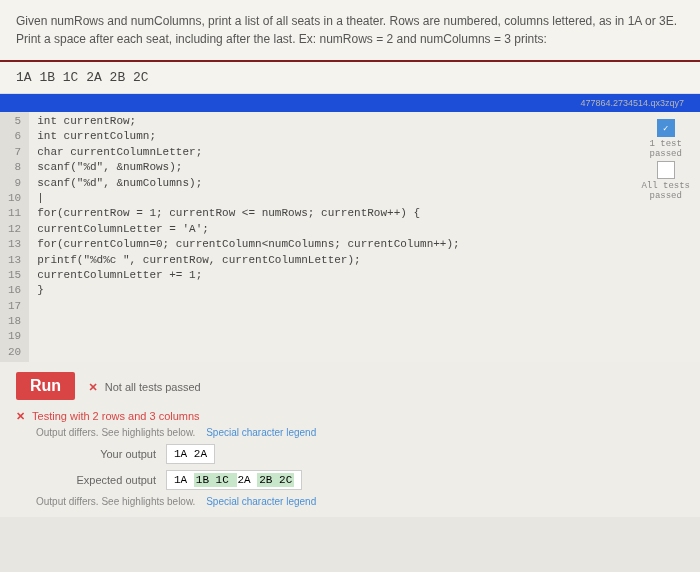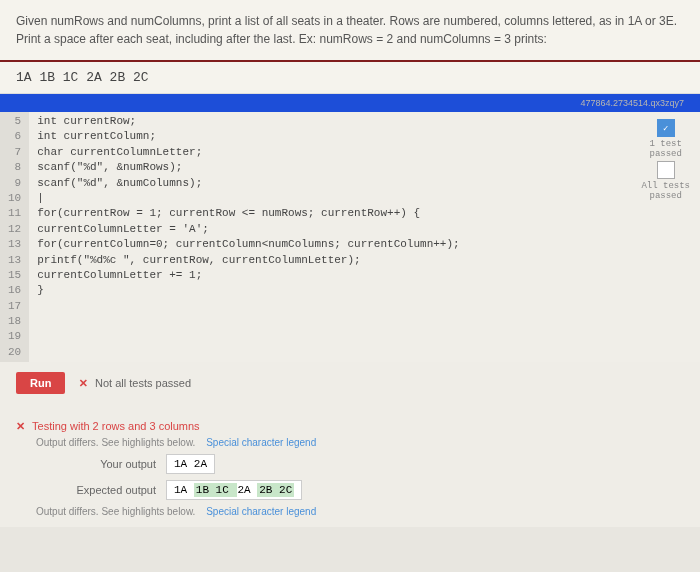--- a/index.html
+++ b/index.html
@@ -81,31 +81,31 @@
       background: #efede7;
       padding: 10px 16px;
     }
     .run-btn {
       display: inline-block;
       background: #d94545;
       color: #fff;
       padding: 5px 14px;
       border-radius: 2px;
       font-weight: bold;
-      font-size: 11px;
+      font-size: 16px;
       cursor: pointer;
     }
     .result-line {
       margin: 8px 0;
       color: #666;
       font-size: 11px;
     }
     .x-mark { color: #d94545; font-weight: bold; margin-right: 4px; }
     .test-section {
-      margin: 26px 0 4px 0;
+      margin: 10px 0 4px 0;
       color: #d94545;
       font-size: 11px;
     }
     .output-row {
       display: flex;
       align-items: center;
       margin: 6px 0 6px 40px;
       font-size: 11px;
     }
     .output-label {

